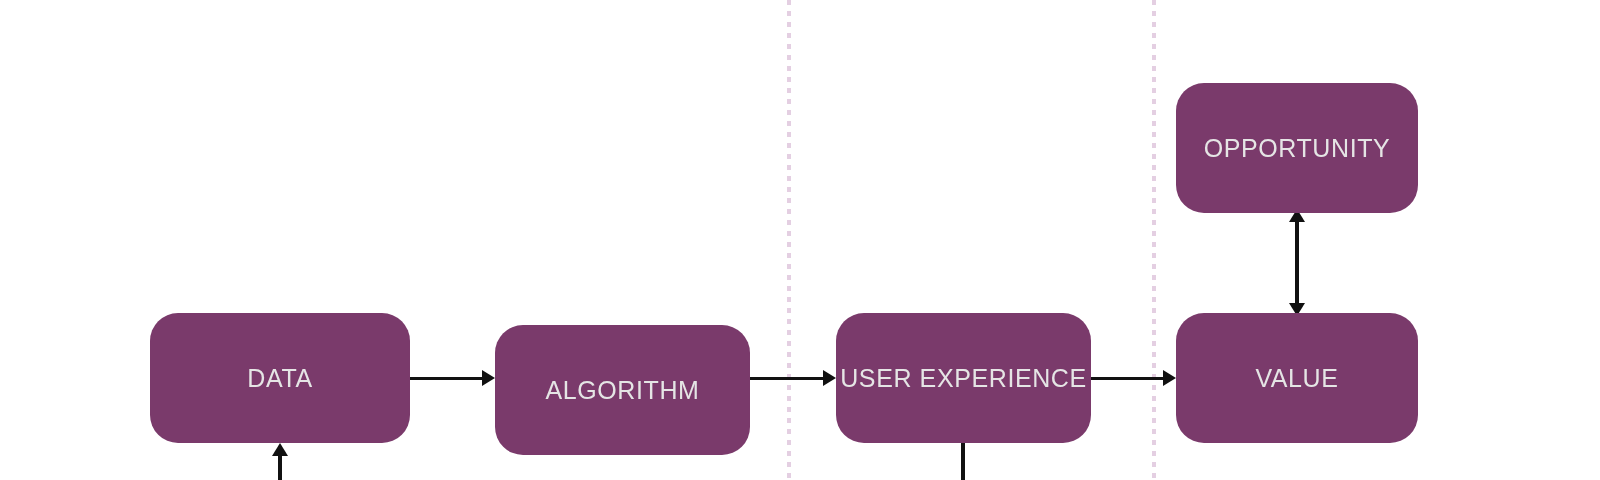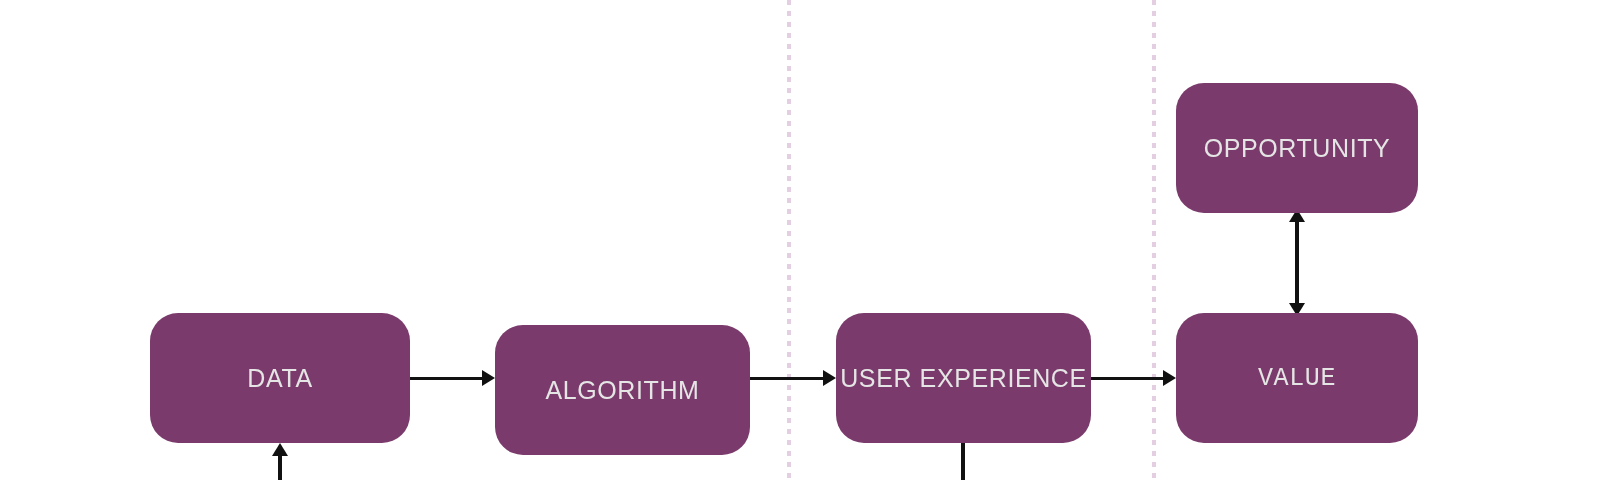--- a/index.html
+++ b/index.html
@@ -119,21 +119,21 @@
   </div>
 
   <div class="node" style="left:495px; top:313px; width:255px; height:130px;margin-top:12px;">
     <span class="node-label">ALGORITHM</span>
   </div>
 
   <div class="node" style="left:836px; top:313px; width:255px; height:130px;justify-content:center;">
     <span class="node-label">USER EXPERIENCE</span>
   </div>
 
-  <div class="node" style="left:1176px; top:313px; width:242px; height:130px;font-family:Liberation Mono, monospace;">
+  <div class="node" style="left:1176px; top:313px; width:242px; height:130px;">
     <span class="node-label">VALUE</span>
   </div>
 
   <div class="node" style="left:1176px; top:83px; width:242px; height:130px;">
     <span class="node-label">OPPORTUNITY</span>
   </div>
 
 </div>
 
 </body></html>

